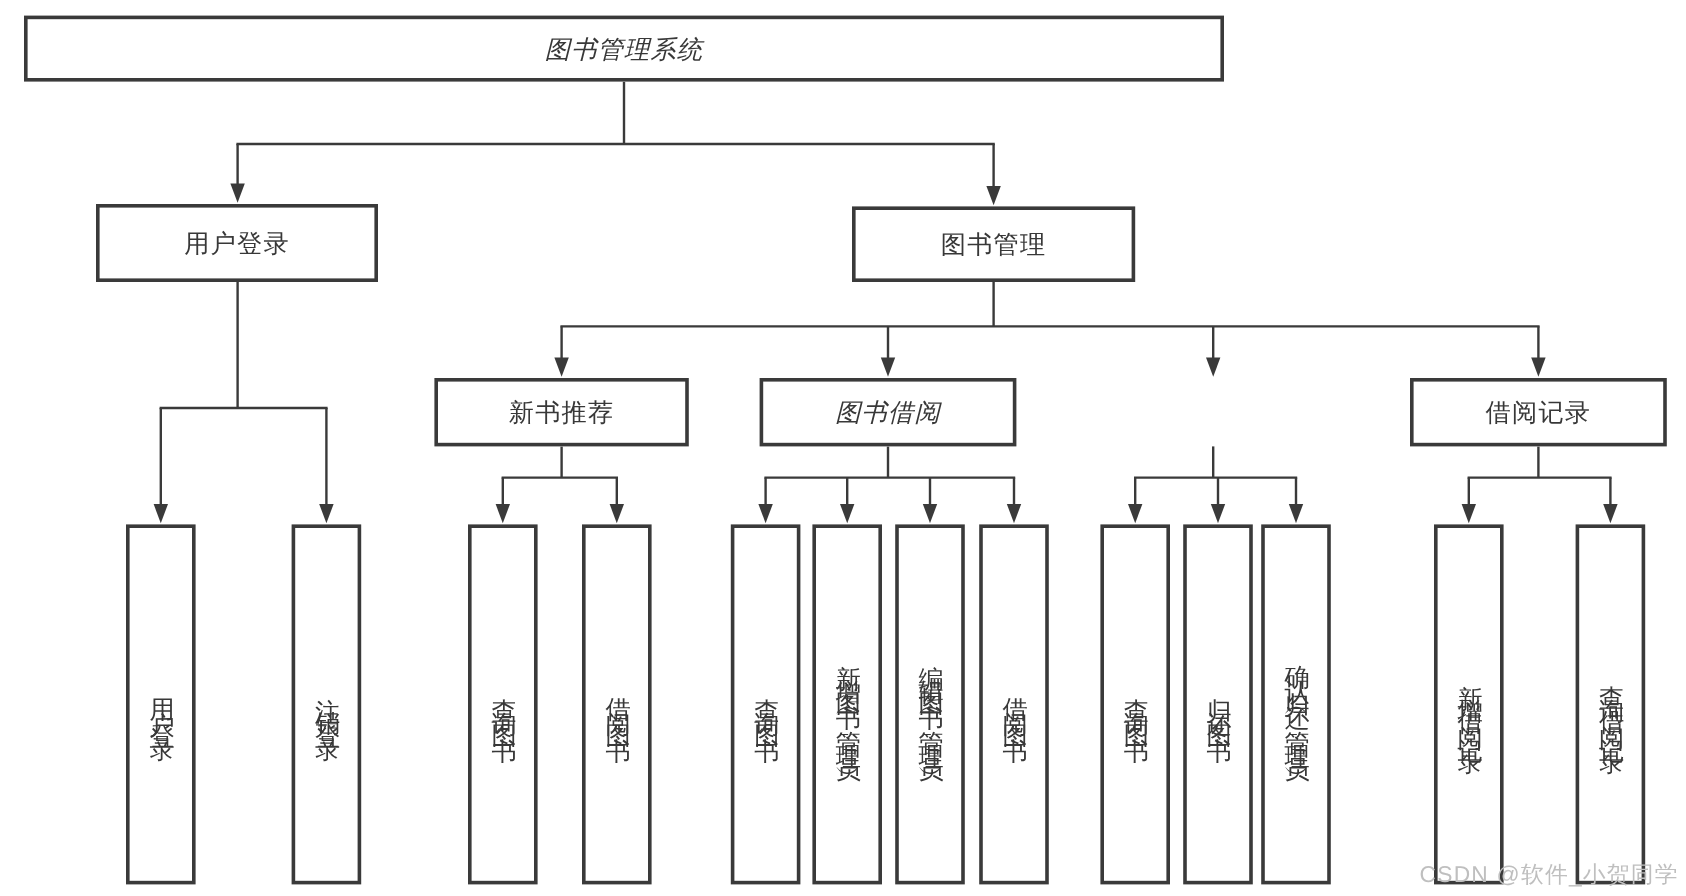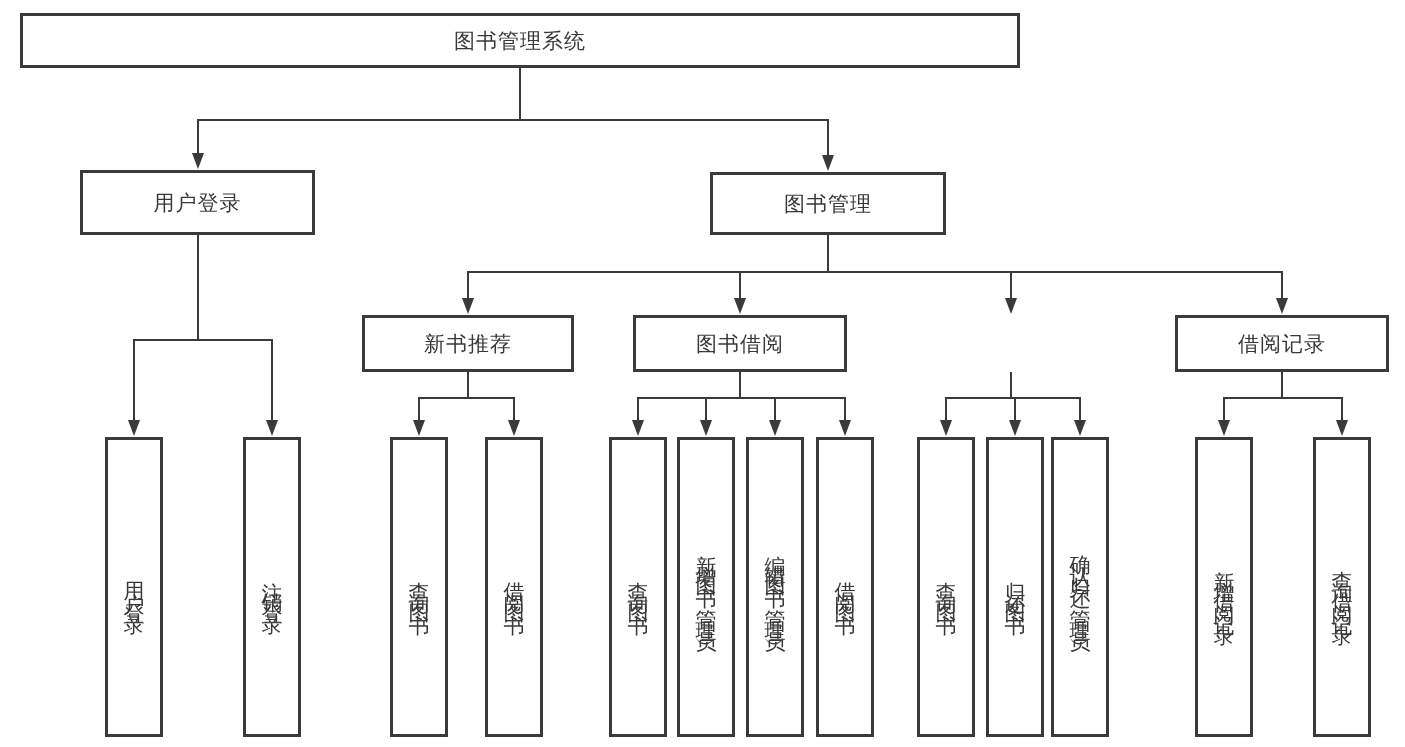--- a/index.html
+++ b/index.html
@@ -124,41 +124,42 @@
 
       <line x1="1282" y1="372" x2="1282" y2="398"></line>
       <line x1="1223" y1="398" x2="1343" y2="398"></line>
       <line x1="1224" y1="398" x2="1224" y2="421"></line>
       <polygon points="1218,420 1230,420 1224,436" stroke="none"></polygon>
       <line x1="1342" y1="398" x2="1342" y2="421"></line>
       <polygon points="1336,420 1348,420 1342,436" stroke="none"></polygon>
     </g>
   </svg>
 
-  <div class="box hbox root-box" style="left:20px;top:13px;width:1000px;height:55px;">图书管理系统</div>
+  <div class="box hbox root-box" style="left:20px;top:13px;width:1000px;height:55px;font-style:italic;">图书管理系统</div>
 
   <div class="box hbox" style="left:80px;top:170px;width:235px;height:65px;">用户登录</div>
   <div class="box hbox" style="left:710px;top:172px;width:236px;height:63px;">图书管理</div>
 
   <div class="box hbox" style="left:362px;top:315px;width:212px;height:57px;">新书推荐</div>
-  <div class="box hbox" style="left:633px;top:315px;width:214px;height:57px;">图书借阅</div>
+  <div class="box hbox" style="left:633px;top:315px;width:214px;height:57px;font-style:italic;">图书借阅</div>
   <div class="box hbox" style="left:1175px;top:315px;width:214px;height:57px;font-family:Liberation Mono, monospace;">借阅记录</div>
 
   <div class="box leaf" style="left:105px;">用户登录</div>
   <div class="box leaf" style="left:243px;">注销登录</div>
 
   <div class="box leaf" style="left:390px;">查询图书</div>
   <div class="box leaf" style="left:485px;">借阅图书</div>
 
   <div class="box leaf" style="left:609px;">查询图书</div>
   <div class="box leaf" style="left:677px;">新增图书（管理员）</div>
   <div class="box leaf" style="left:746px;">编辑图书（管理员）</div>
   <div class="box leaf" style="left:816px;">借阅图书</div>
 
   <div class="box leaf" style="left:917px;">查询图书</div>
   <div class="box leaf" style="left:986px;">归还图书</div>
   <div class="box leaf" style="left:1051px;">确认归还（管理员）</div>
 
   <div class="box leaf" style="left:1195px;">新增借阅记录</div>
   <div class="box leaf" style="left:1313px;">查询借阅记录</div>
 
+  <div class="watermark">CSDN @软件_小贺同学</div>
 
 </div>
 
 </body></html>

